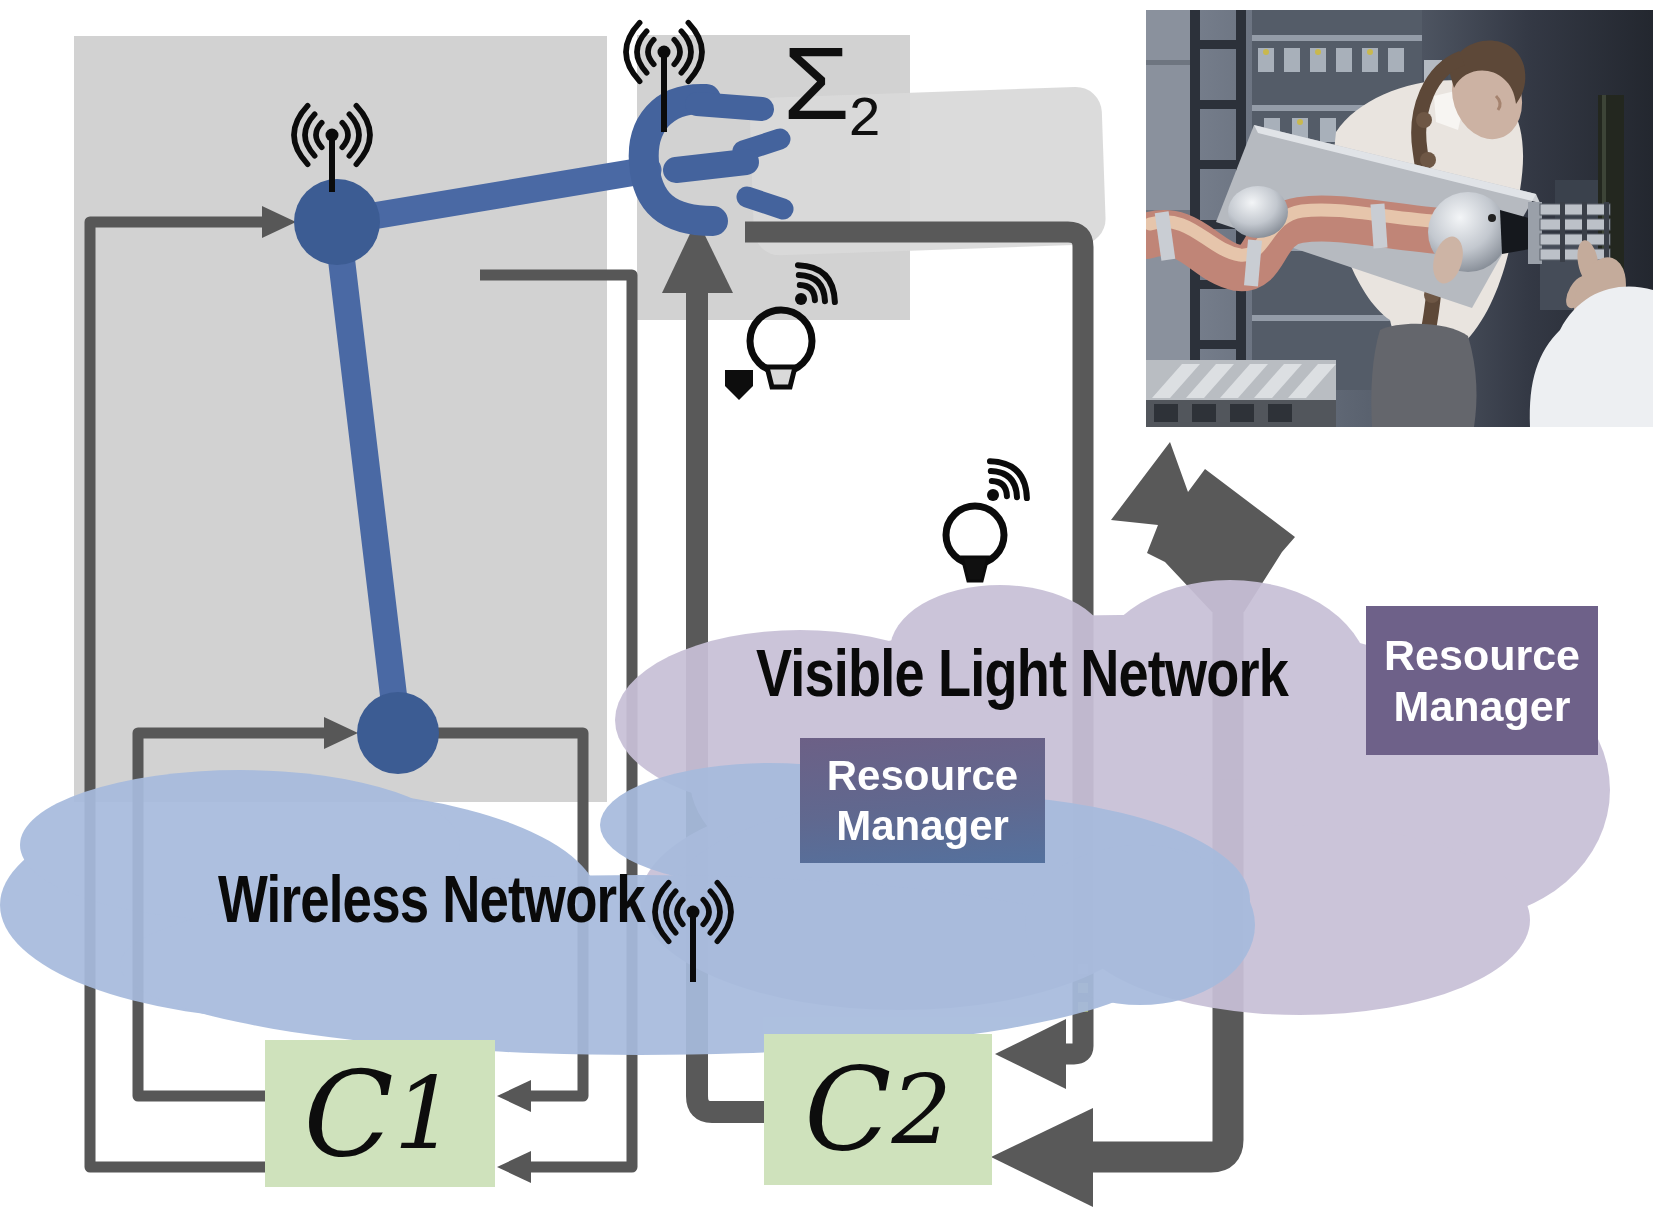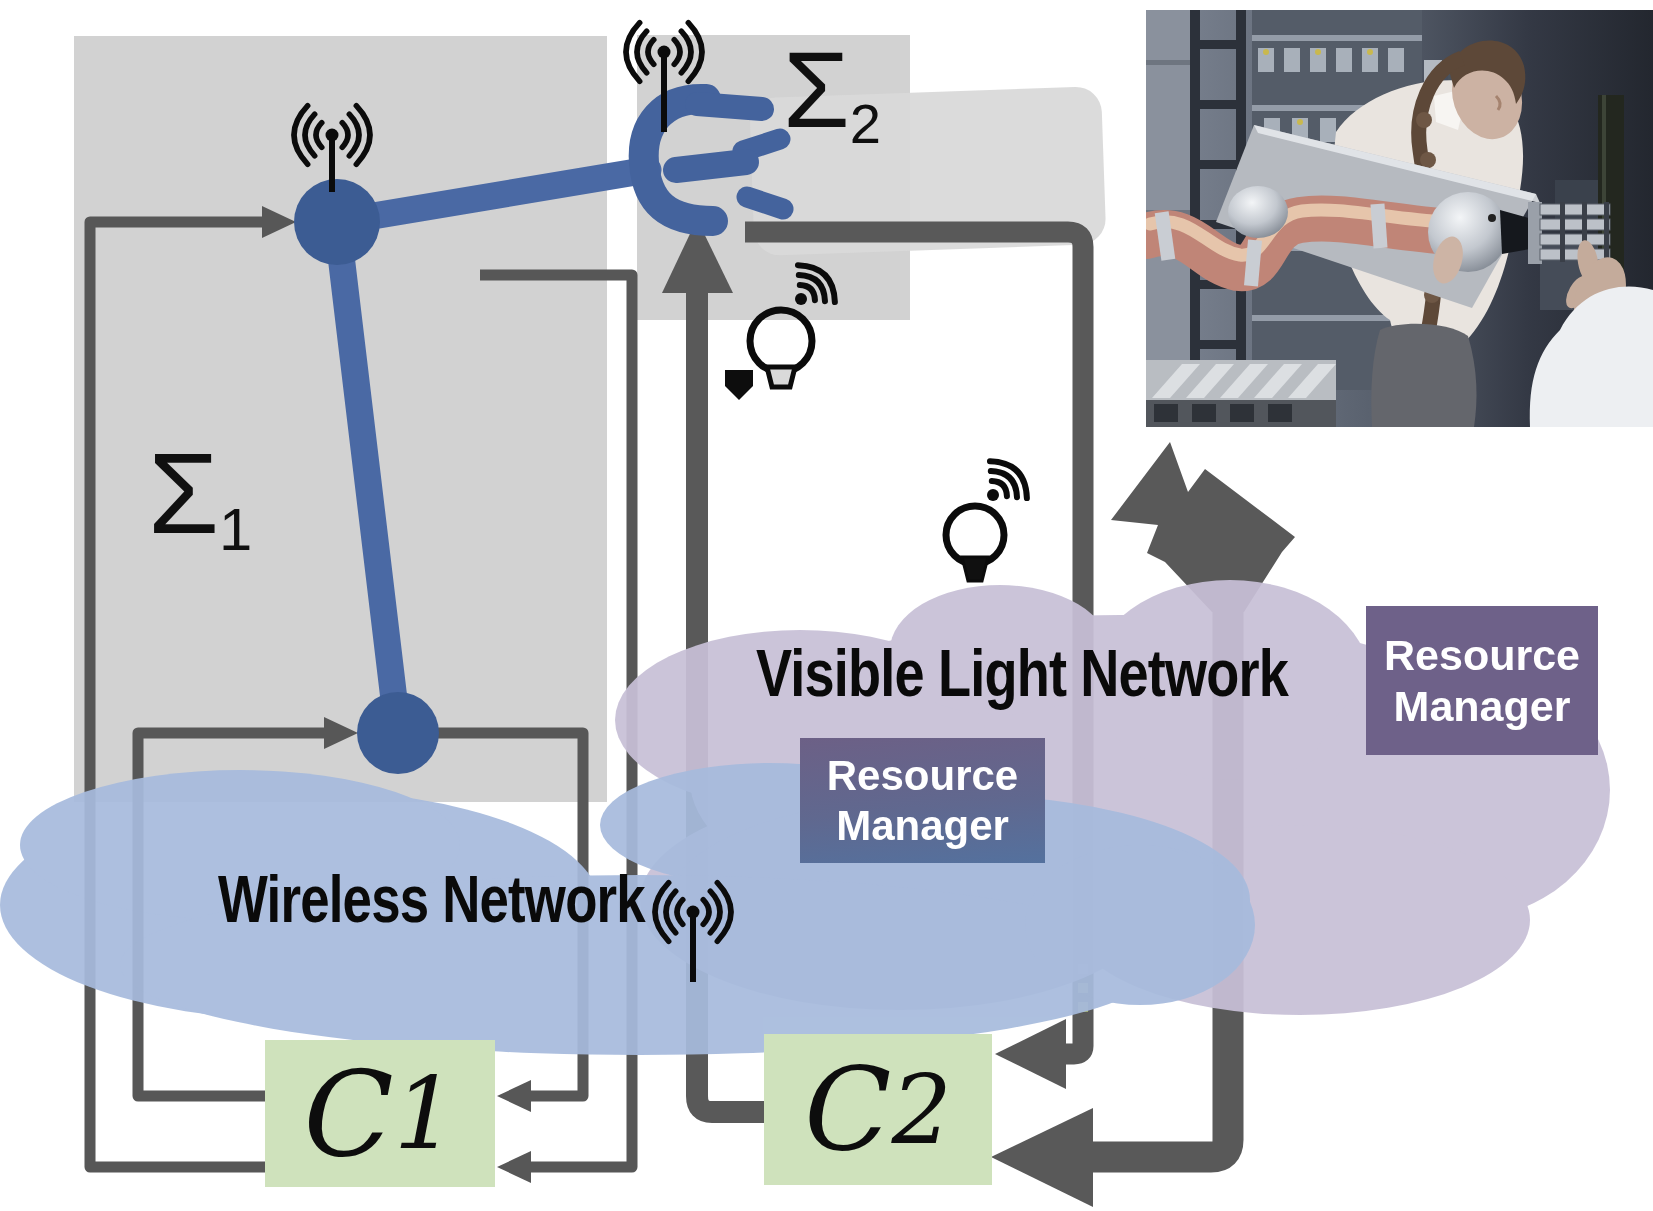--- a/index.html
+++ b/index.html
@@ -3,21 +3,21 @@
 <meta charset="utf-8">
 <style>
   html,body{margin:0;padding:0;background:#fff;}
   #canvas{
     position:relative;width:1653px;height:1211px;overflow:hidden;background:#ffffff;
     font-family:"Liberation Sans","DejaVu Sans",sans-serif;
   }
   #art{position:absolute;left:0;top:0;width:1653px;height:1211px;}
   .overlay{position:absolute;z-index:5;}
   .serifLabel{
-    font-family:Liberation Sans, sans-serif;
+    font-family:Liberation Mono, monospace;
     color:#101010;line-height:1;white-space:nowrap;
   }
   .serifLabel sub{font-size:.52em;line-height:1;vertical-align:baseline;position:relative;top:.28em;}
   .sigma1{left:148px;top:436px;font-size:115px;}
   .sigma2{left:783px;top:36px;font-size:108px;}
   .ctrlBox{
     display:flex;align-items:center;justify-content:center;
     background:#cfe2bc;color:#0d0d0d;
     font-family:"DejaVu Serif","Liberation Serif",serif;font-style:italic;
   }
@@ -304,21 +304,20 @@
       <polygon points="1288,398 1318,364 1336,364 1306,398" fill="#dcdfe2"></polygon>
       <rect x="1146" y="400" width="190" height="27" fill="#52565c"></rect>
       <rect x="1154" y="404" width="24" height="18" fill="#2e3238"></rect>
           <rect x="1192" y="404" width="24" height="18" fill="#2e3238"></rect>
       <rect x="1230" y="404" width="24" height="18" fill="#2e3238"></rect>
           <rect x="1268" y="404" width="24" height="18" fill="#2e3238"></rect>
     </g>
   </g>
 </svg>
 
-<div class="overlay serifLabel sigma1"><span>Σ</span><sub>1</sub></div>
 
 <div class="overlay serifLabel sigma2"><span>Σ</span><sub>2</sub></div>
 
 <div class="overlay ctrlBox c1">
       <span>C</span>
       <sub>1</sub>
     </div>
 
 <div class="overlay ctrlBox c2">
       <span>C</span>

